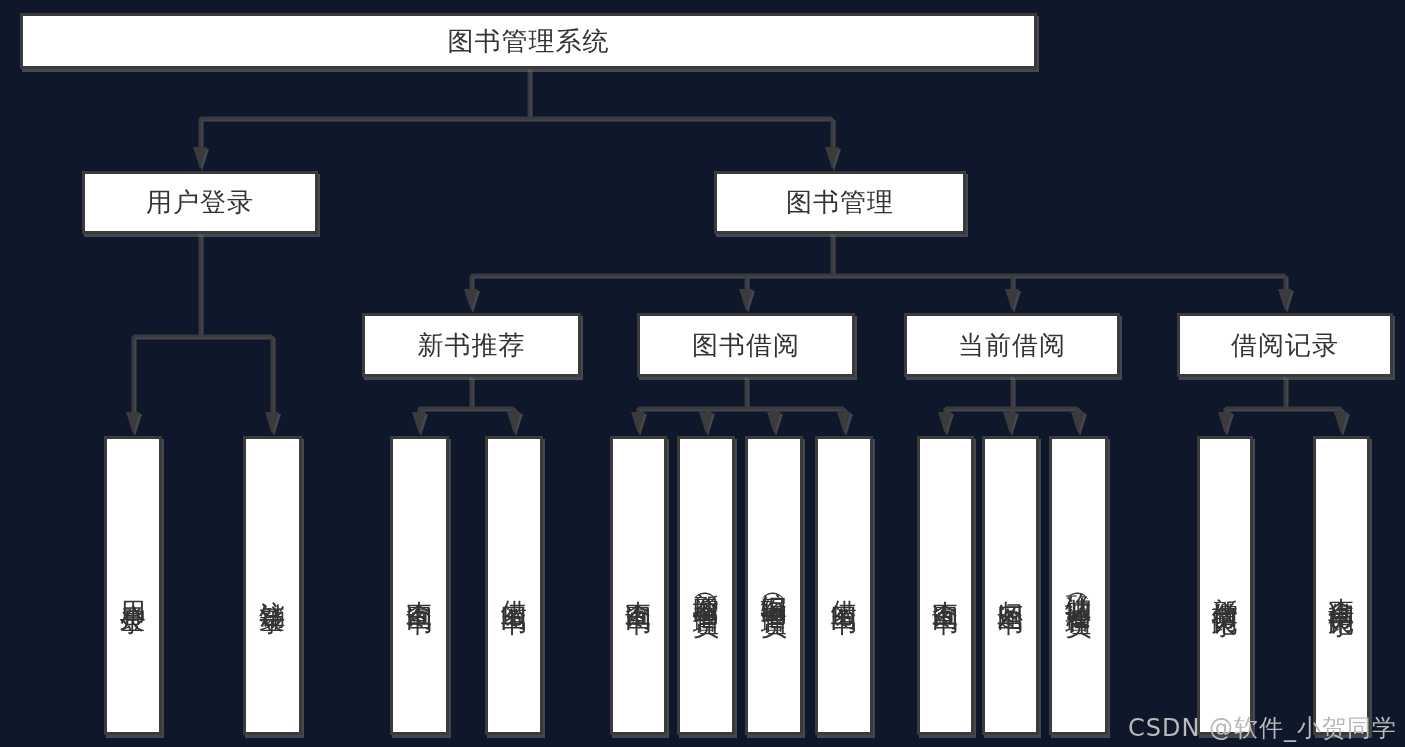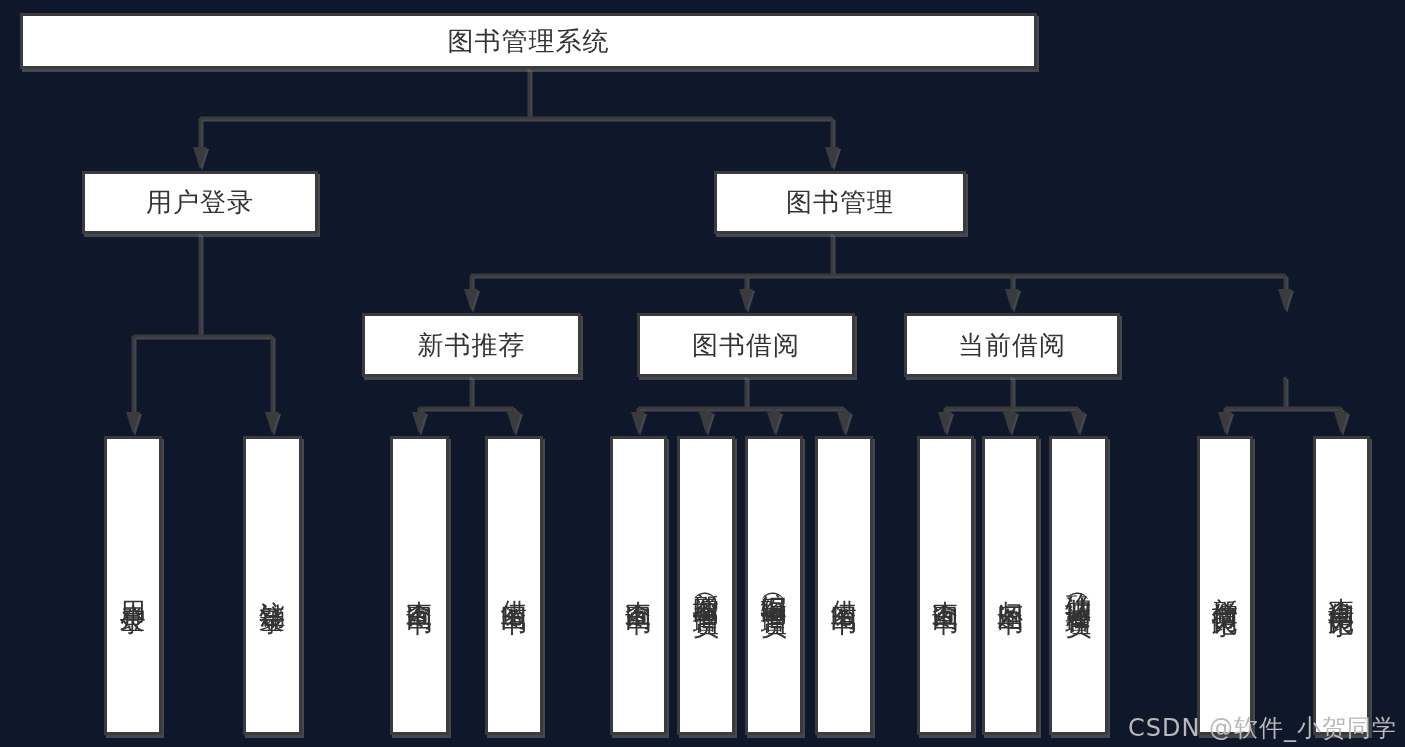--- a/index.html
+++ b/index.html
@@ -143,20 +143,23 @@
 
   <div class="node" style="left:362px; top:313px; width:219px; height:64px;">
     <span>新书推荐</span>
   </div>
   <div class="node" style="left:637px; top:313px; width:218px; height:64px;">
     <span>图书借阅</span>
   </div>
   <div class="node" style="left:904px; top:313px; width:216px; height:64px;">
     <span>当前借阅</span>
   </div>
+  <div class="node" style="left:1177px; top:313px; width:216px; height:64px;">
+    <span>借阅记录</span>
+  </div>
 
   <div class="node leaf" style="left:104px; top:436px; width:58px; height:299px;">
     <span>用户登录</span>
   </div>
   <div class="node leaf" style="left:243px; top:436px; width:59px; height:299px;">
     <span>注销登录</span>
   </div>
 
   <div class="node leaf" style="left:390px; top:436px; width:59px; height:299px;">
     <span>查询图书</span>

